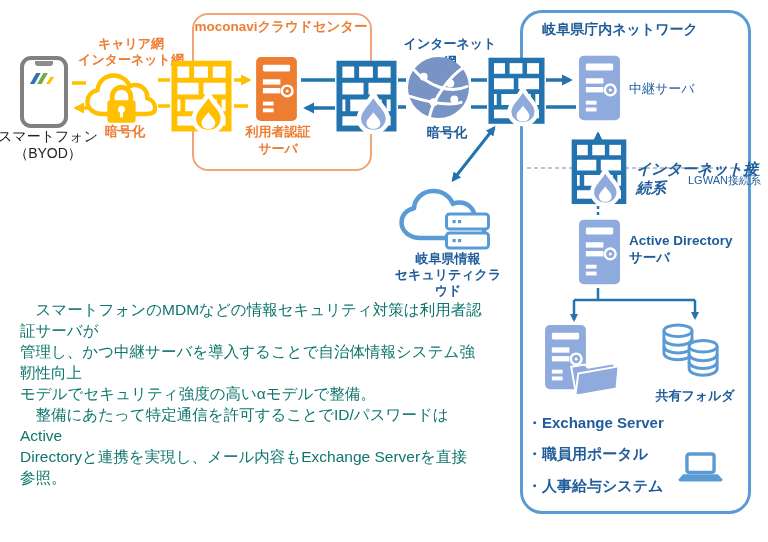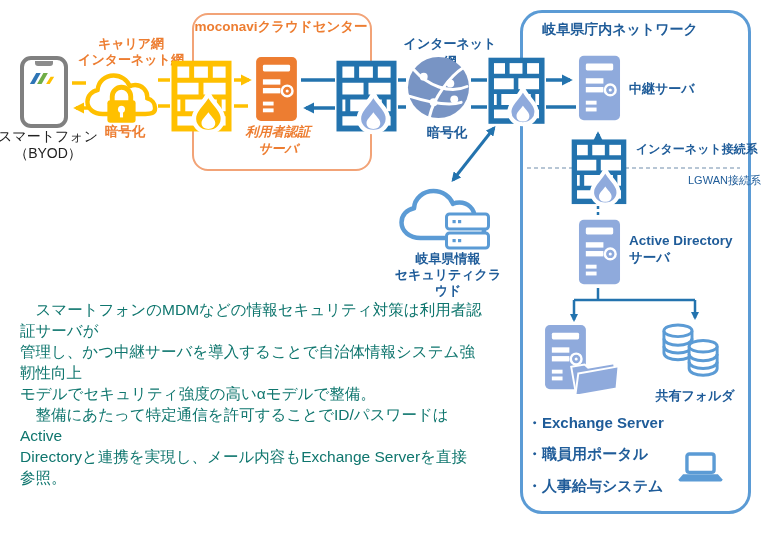--- a/index.html
+++ b/index.html
@@ -16,26 +16,26 @@
   #gifu-box{left:520px;top:10px;width:225px;height:498px;border:3px solid #5B9BD5;border-radius:22px;}
   #moconavi-title{left:192px;top:18px;width:178px;font-size:13.5px;font-weight:600;}
   #moconavi-title .brand{text-underline-offset:2px;}
   #gifu-title{left:520px;top:21px;width:200px;font-size:14px;font-weight:600;}
   #phone{left:20px;top:56px;width:40px;height:64px;border:4px solid #808080;border-radius:11px;background:#fff;}
   #phone-notch{position:absolute;left:50%;top:1px;transform:translateX(-50%);width:18px;height:5px;background:#8c8c8c;border-radius:0 0 3px 3px;}
   #phone-logo{position:absolute;left:5px;top:11px;}
   #phone-label{left:-4px;top:128px;width:104px;font-size:14px;line-height:17px;color:#222;}
   #carrier-label{left:76px;top:36px;width:110px;font-size:13px;line-height:16px;font-weight:600;}
   #encrypt-left{left:94px;top:123px;width:62px;font-size:13.5px;font-weight:600;}
-  #auth-server-label{left:231px;top:124px;width:94px;font-size:13px;line-height:16.5px;font-weight:600;font-style:italic;}
+  #auth-server-label{left:231px;top:124px;width:94px;font-size:13px;line-height:16.5px;font-weight:600;}
   #internet-label{left:398px;top:35px;width:104px;font-size:13px;font-weight:600;}
   #encrypt-center{left:416px;top:124px;width:62px;font-size:13.5px;font-weight:600;}
   #seccloud-label{left:392px;top:251px;width:112px;font-size:13px;line-height:16px;font-weight:600;}
-  #relay-label{left:629px;top:80px;font-size:13px;font-weight:700;}
-  #seg-internet{left:636px;top:141px;font-size:12px;font-weight:600;}
+  #relay-label{left:629px;top:80px;font-size:13px;font-weight:400;}
+  #seg-internet{left:636px;top:160px;font-size:15px;font-weight:600;font-style:italic;}
   #seg-lgwan{left:648px;top:173px;font-size:11px;font-weight:400;margin-left:40px;}
   #ad-label{left:629px;top:232px;font-size:13.5px;line-height:17px;font-weight:600;}
   #shared-folder-label{left:653px;top:387px;width:84px;font-size:13px;font-weight:600;}
   #systems-list{left:527px;top:399px;font-size:15px;line-height:15.8px;font-weight:600;}
   #staffpc-label{left:652px;top:486px;width:94px;font-size:13px;font-weight:600;}
   #description{left:20px;top:299px;width:462px;font-size:15.5px;line-height:21px;color:#0f766e;}
 </style>
 </head>
 <body>
 

